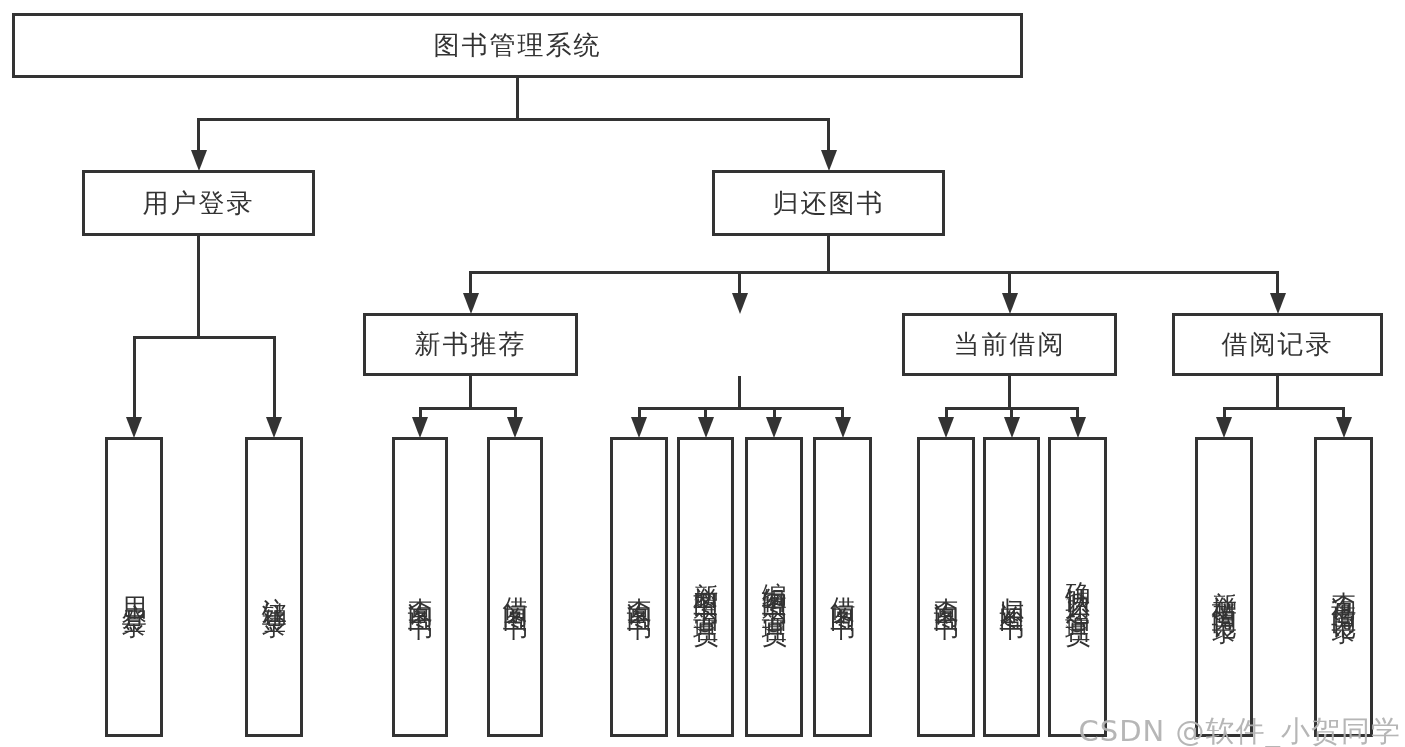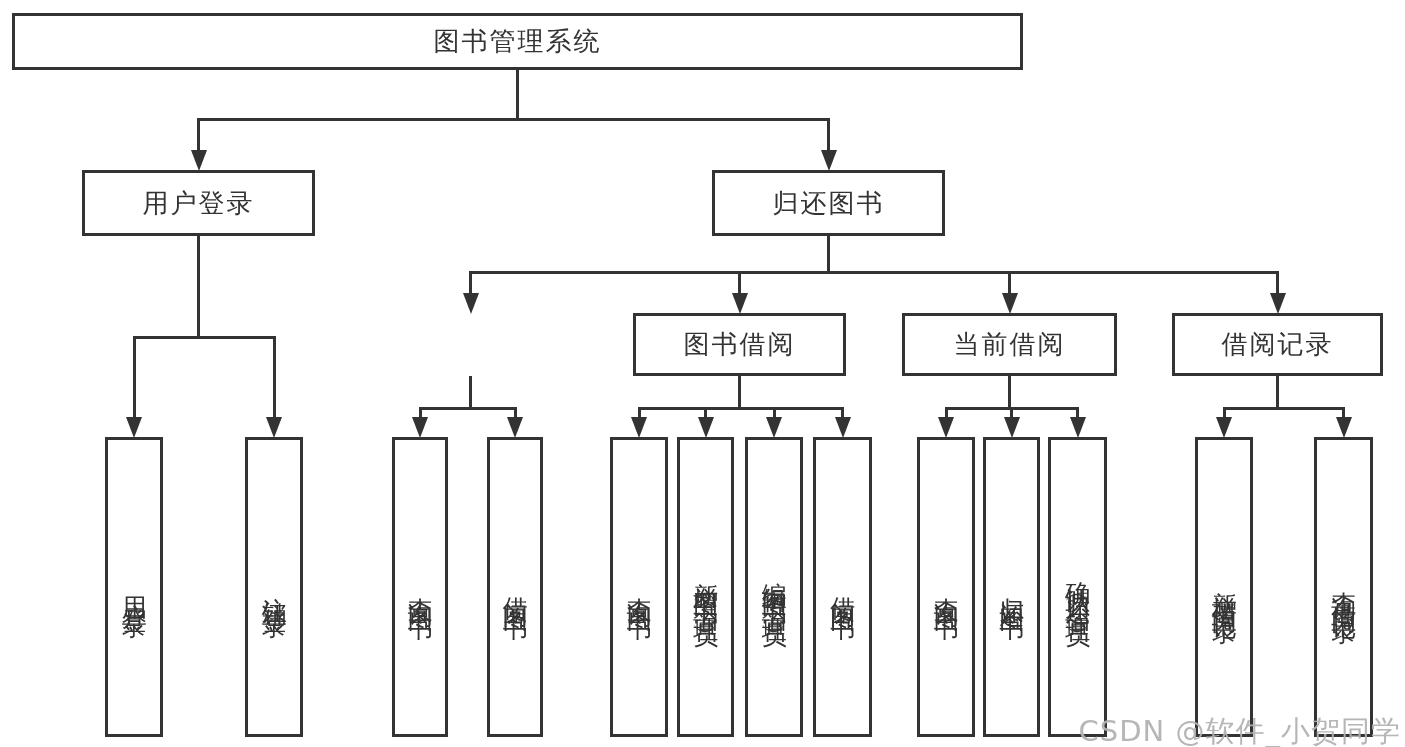--- a/index.html
+++ b/index.html
@@ -54,24 +54,24 @@
     z-index:5;
     letter-spacing:1px;
     white-space:nowrap;
   }
 </style>
 </head>
 <body>
 
 <div id="stage" style="--lc: #333333; --tc: #333333; background: rgb(255, 255, 255);">
   <div class="watermark">CSDN @软件_小贺同学</div>
-<div class="node" style="left: 12px; top: 13px; width: 1011px; height: 57px;">图书管理系统</div>
+<div class="node" style="left: 12px; top: 13px; width: 1011px; height: 65px;">图书管理系统</div>
     <div class="node" style="left: 82px; top: 170px; width: 233px; height: 66px;">用户登录</div>
     <div class="node" style="left: 712px; top: 170px; width: 233px; height: 66px;">归还图书</div>
-    <div class="node" style="left: 633px; top: 313px; width: 213px; height: 63px;">图书借阅</div>
+    <div class="node" style="left: 363px; top: 313px; width: 215px; height: 63px;">新书推荐</div>
     <div class="node" style="left: 1172px; top: 313px; width: 211px; height: 63px;">借阅记录</div>
     <div class="node" style="left: 902px; top: 313px; width: 215px; height: 63px;">当前借阅</div>
     <div class="node v" style="left: 105px; top: 437px; width: 58px; height: 300px;">用户登录</div>
     <div class="node v" style="left: 245px; top: 437px; width: 58px; height: 300px;">注销登录</div>
     <div class="node v" style="left: 392px; top: 437px; width: 56px; height: 300px;">查询图书</div>
     <div class="node v" style="left: 487px; top: 437px; width: 56px; height: 300px;">借阅图书</div>
     <div class="node v" style="left: 610px; top: 437px; width: 58px; height: 300px;">查询图书</div>
     <div class="node v" style="left: 677px; top: 437px; width: 57px; height: 300px;">新增图书（管理员）</div>
     <div class="node v" style="left: 745px; top: 437px; width: 58px; height: 300px;">编辑图书（管理员）</div>
     <div class="node v" style="left: 813px; top: 437px; width: 59px; height: 300px;">借阅图书</div>

